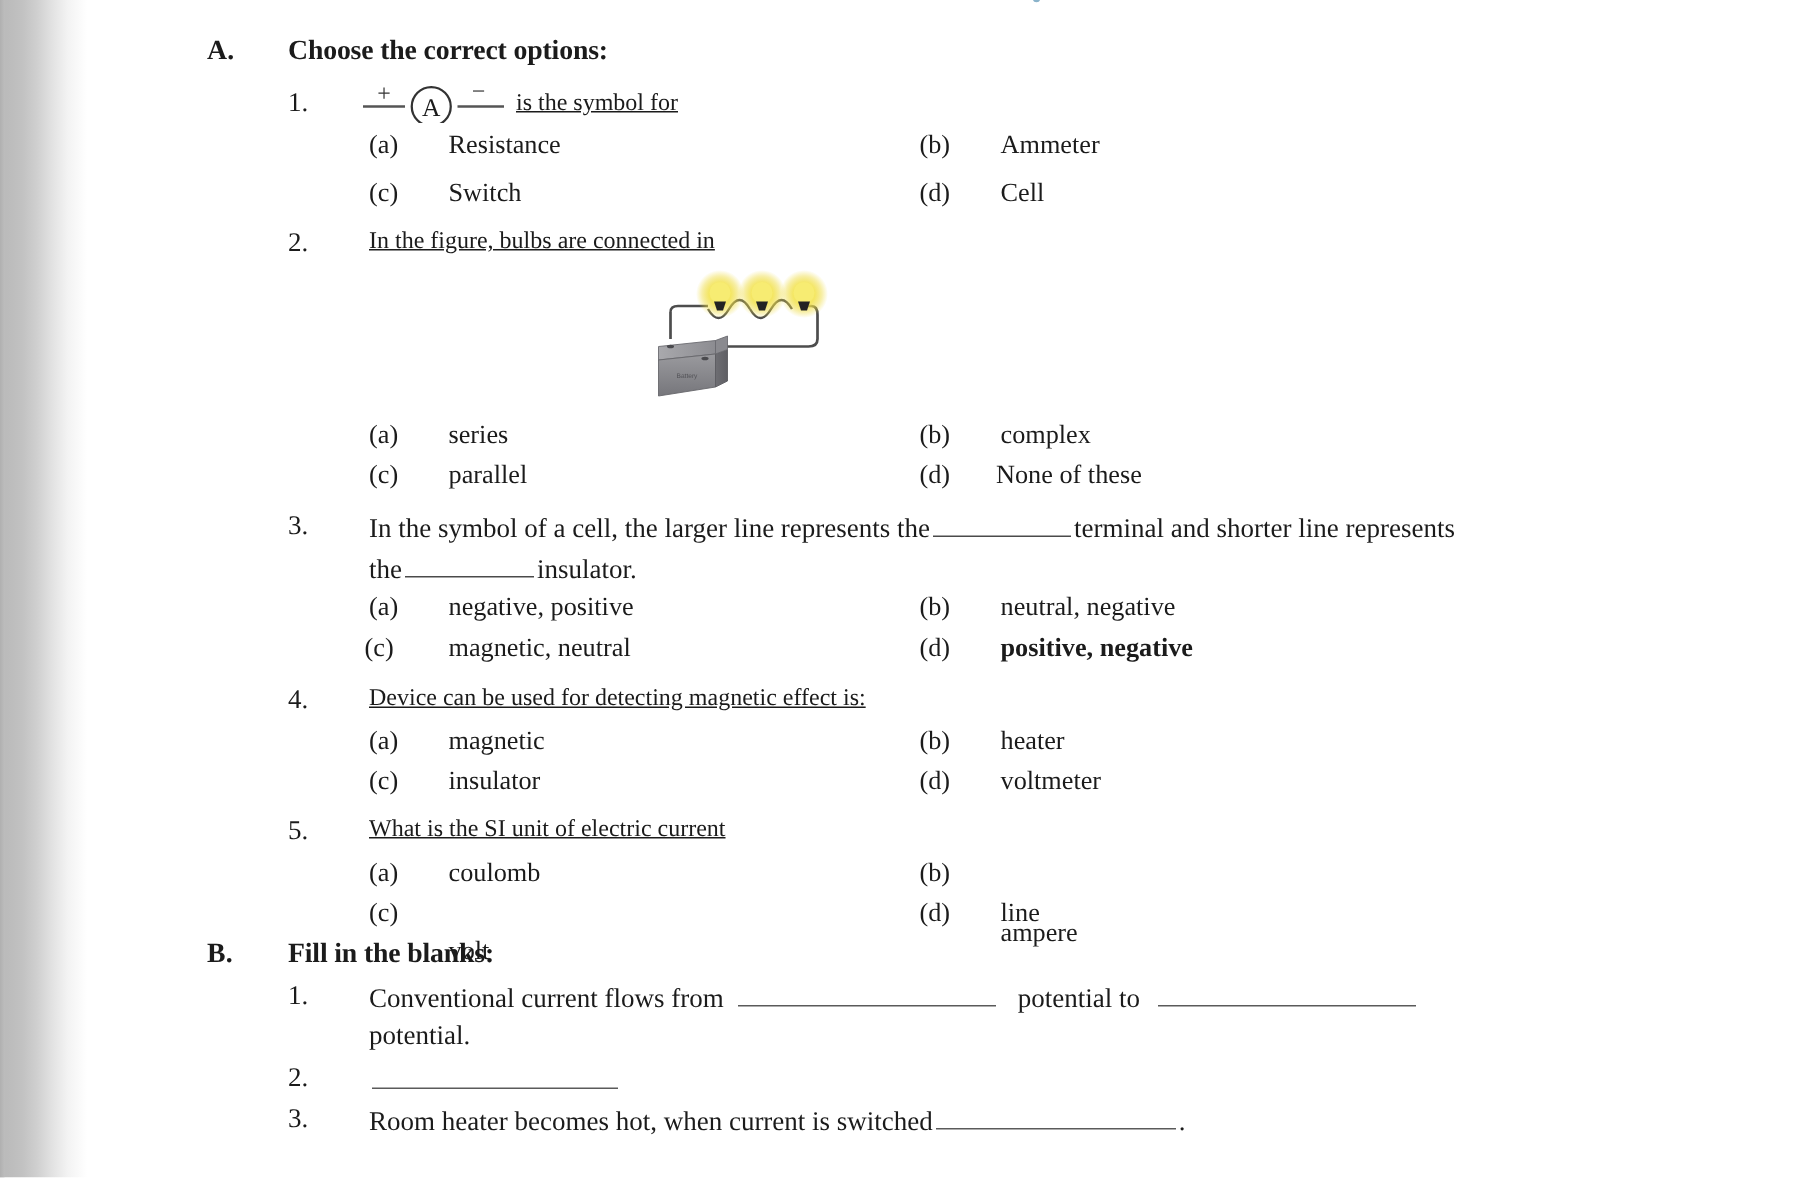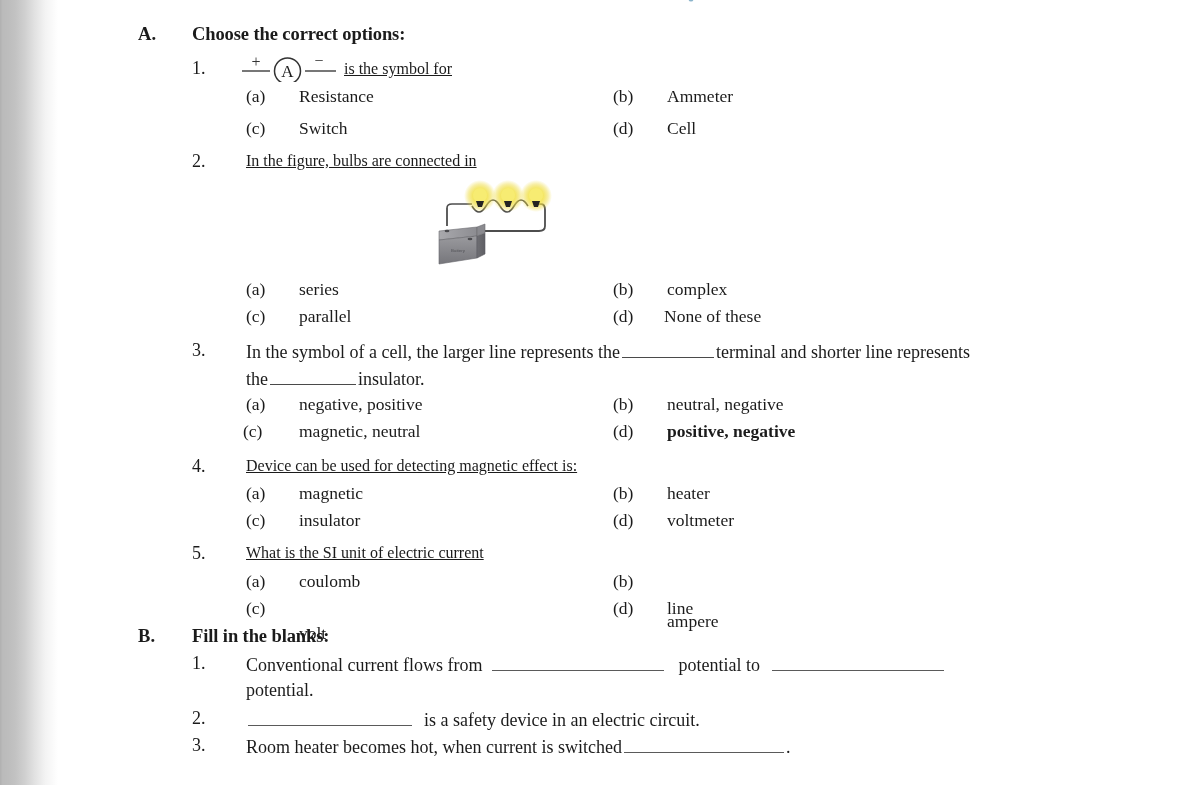--- a/index.html
+++ b/index.html
@@ -306,21 +306,21 @@
 
     <div class="justify-line" style="left:246px; top:653px;">
       <span>Conventional  current  flows  from</span><span class="blank-dotted" style="width:172px; margin-left:10px; margin-right:14px;"></span><span>potential  to</span><span class="blank-dotted" style="width:172px; margin-left:12px;"></span>
     </div>
 
     <div class="justify-line" style="left:246px; top:680px;">potential.</div>
 
     <div class="qnum" style="left:192px; top:708px;">2.</div>
 
     <div class="justify-line" style="left:246px; top:708px;">
-      <span class="blank-dotted" style="width:164px; margin-right:12px;"></span><span>is a safety device in an electric circuit.</span>
+      <span class="blank-dotted" style="width:164px; margin-right:12px;"></span>
     </div>
 
     <div class="qnum" style="left:192px; top:735px;">3.</div>
 
     <div class="justify-line" style="left:246px; top:735px;">
       <span>Room heater becomes hot, when current is switched</span><span class="blank-dotted" style="width:160px; margin-left:2px; margin-right:2px;"></span><span>.</span>
     </div>
 
   </div>
 </div>

